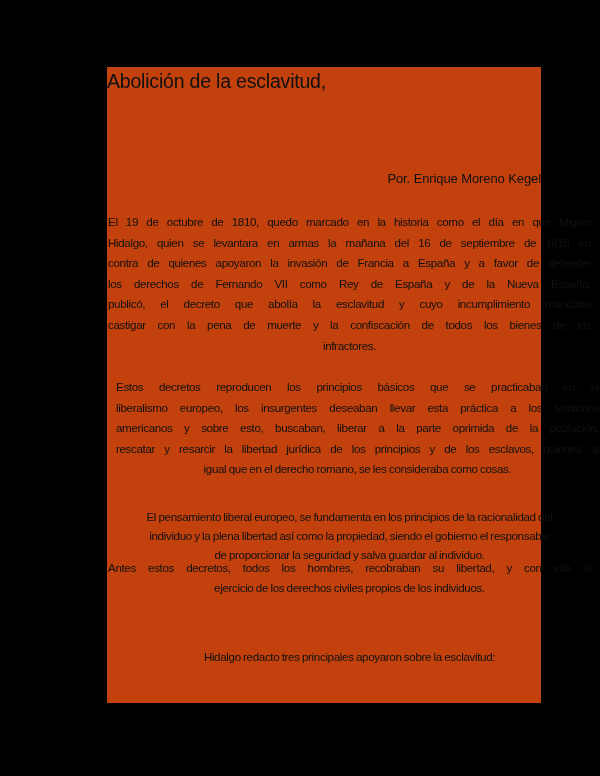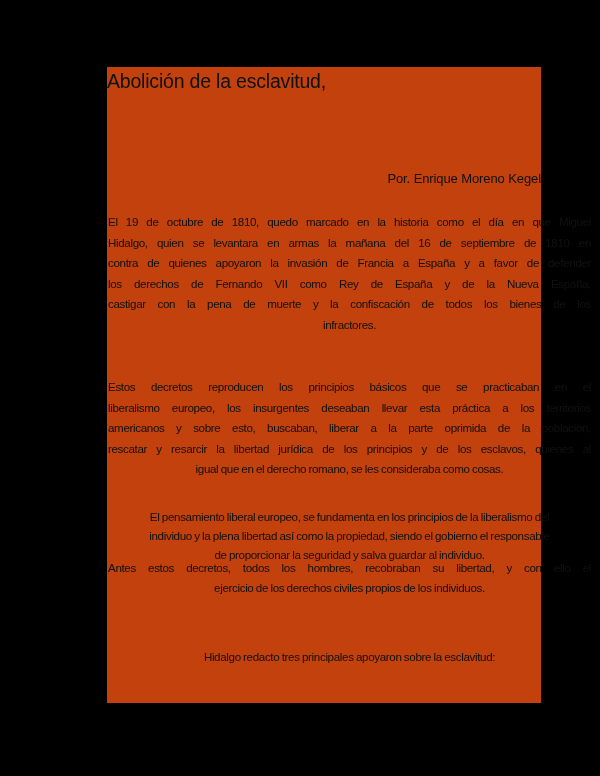--- a/index.html
+++ b/index.html
@@ -54,53 +54,54 @@
       text-align: justify;
       text-align-last: justify;
       white-space: normal;
     }
     .last-line {
       display: block;
       text-align: center;
       white-space: nowrap;
     }
     .p1 { top: 145px; line-height: 20.6px; }
-    .p2 { top: 310px; line-height: 20.5px; }
+    .p2 { top: 310px; line-height: 20.5px; padding-left: 8px; }
     .p3 { top: 441px; line-height: 18.8px; }
     .p4 { top: 491px; line-height: 20px; }
     .p5 { top: 580px; line-height: 20px; }
   </style>
 </head>
 <body>
 
 <div class="page">
 
   <div class="title-line title-1">Abolición de la esclavitud,</div>
 
   <div class="author">Por. Enrique Moreno Kegel</div>
 
   <div class="para p1">
     <span class="justify-line">El 19 de octubre de 1810, quedo marcado en la historia como el día en que Miguel</span>
     <span class="justify-line">Hidalgo, quien se levantara en armas la mañana del 16 de septiembre de 1810 en</span>
     <span class="justify-line">contra de quienes apoyaron la invasión de Francia a España y a favor de defender</span>
     <span class="justify-line">los derechos de Fernando VII como Rey de España y de la Nueva España,</span>
+    <span class="justify-line">publicó, el decreto que abolía la esclavitud y cuyo incumplimiento mandaba</span>
     <span class="justify-line">castigar con la pena de muerte y la confiscación de todos los bienes de los</span>
     <span class="last-line">infractores.</span>
   </div>
 
   <div class="para p2">
     <span class="justify-line">Estos decretos reproducen los principios básicos que se practicaban en el</span>
     <span class="justify-line">liberalismo europeo, los insurgentes deseaban llevar esta práctica a los territorios</span>
     <span class="justify-line">americanos y sobre esto, buscaban, liberar a la parte oprimida de la población,</span>
     <span class="justify-line">rescatar y resarcir la libertad jurídica de los principios y de los esclavos, quienes al</span>
     <span class="last-line">igual que en el derecho romano, se les consideraba como cosas.</span>
   </div>
 
   <div class="para p3">
-    <span class="last-line">El pensamiento liberal europeo, se fundamenta en los principios de la liberalismo del</span>
+    <span class="last-line">El pensamiento liberal europeo, se fundamenta en los principios de la racionalidad del</span>
     <span class="last-line">individuo y la plena libertad así como la propiedad, siendo el gobierno el responsable</span>
     <span class="last-line">de proporcionar la seguridad y salva guardar al individuo.</span>
   </div>
 
   <div class="para p4">
     <span class="justify-line">Antes estos decretos, todos los hombres, recobraban su libertad, y con ello el</span>
     <span class="last-line">ejercicio de los derechos civiles propios de los individuos.</span>
   </div>
 
   <div class="para p5">

